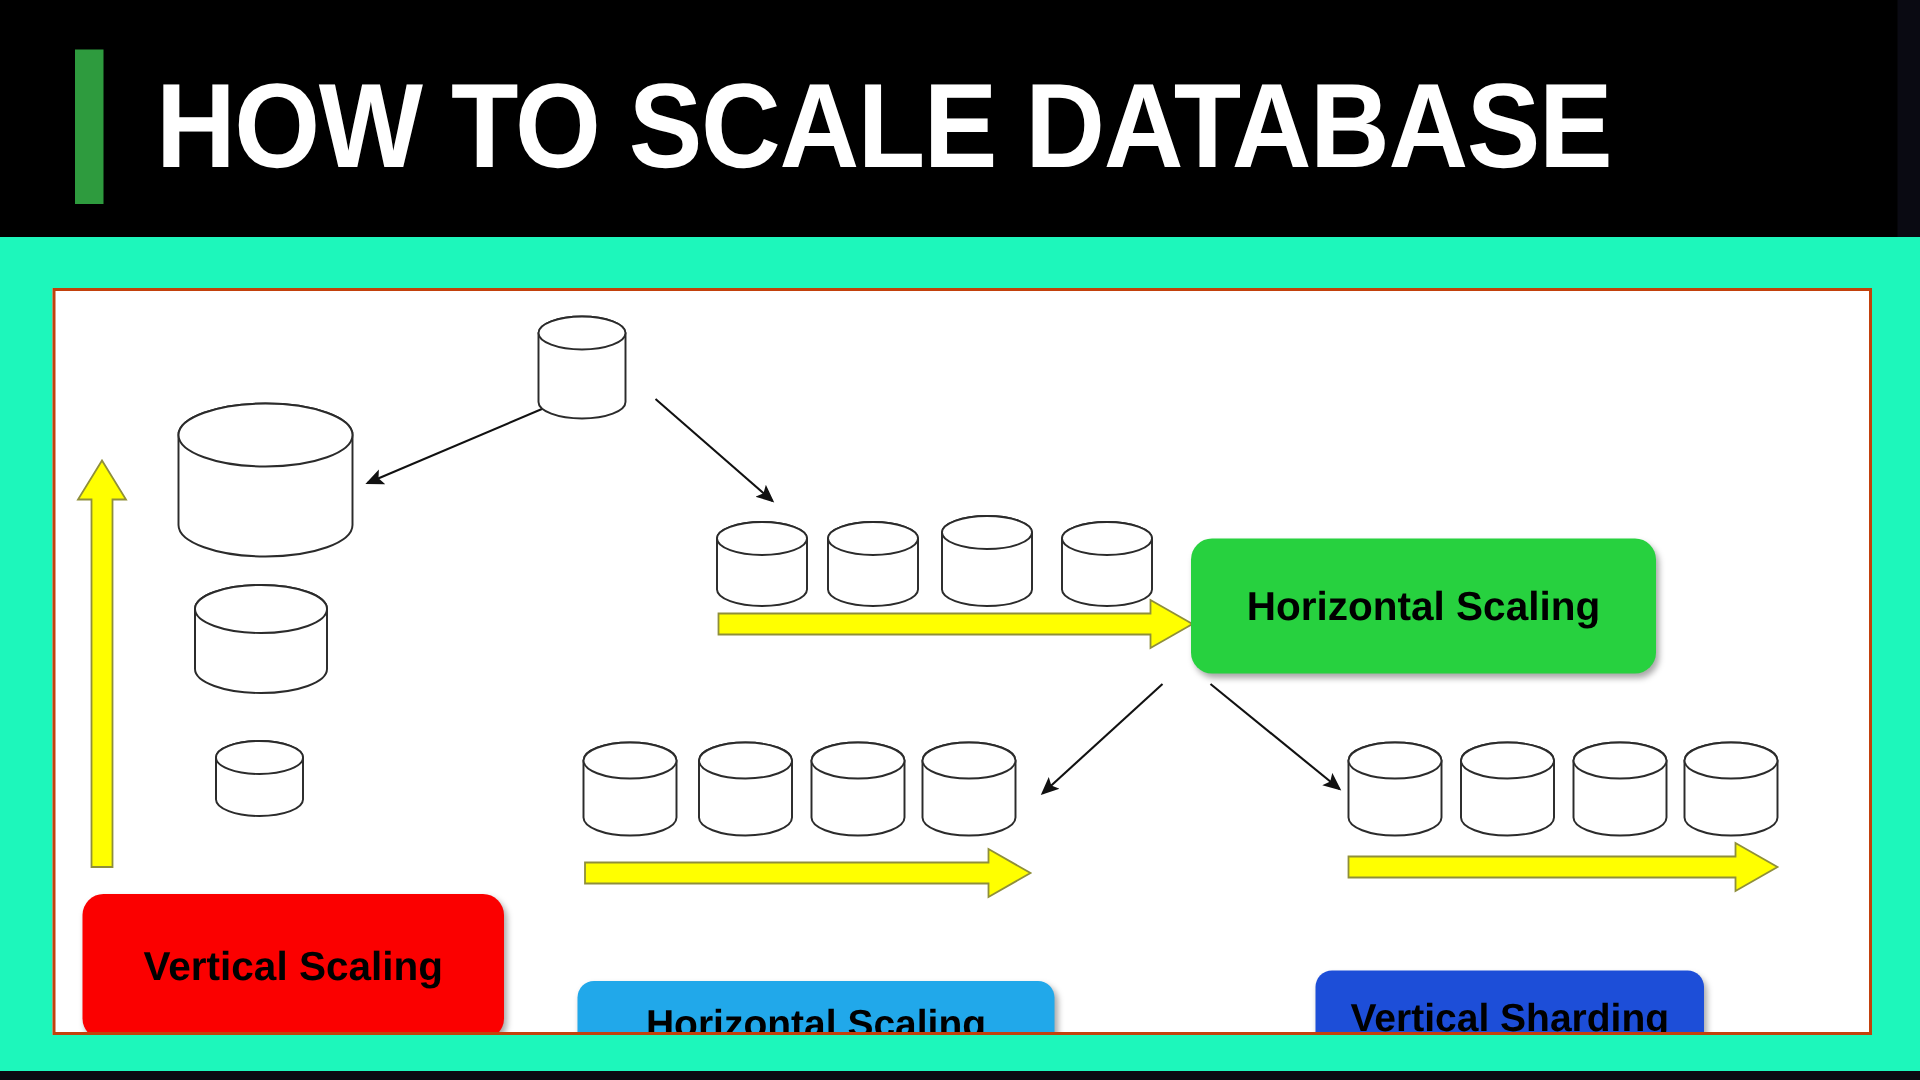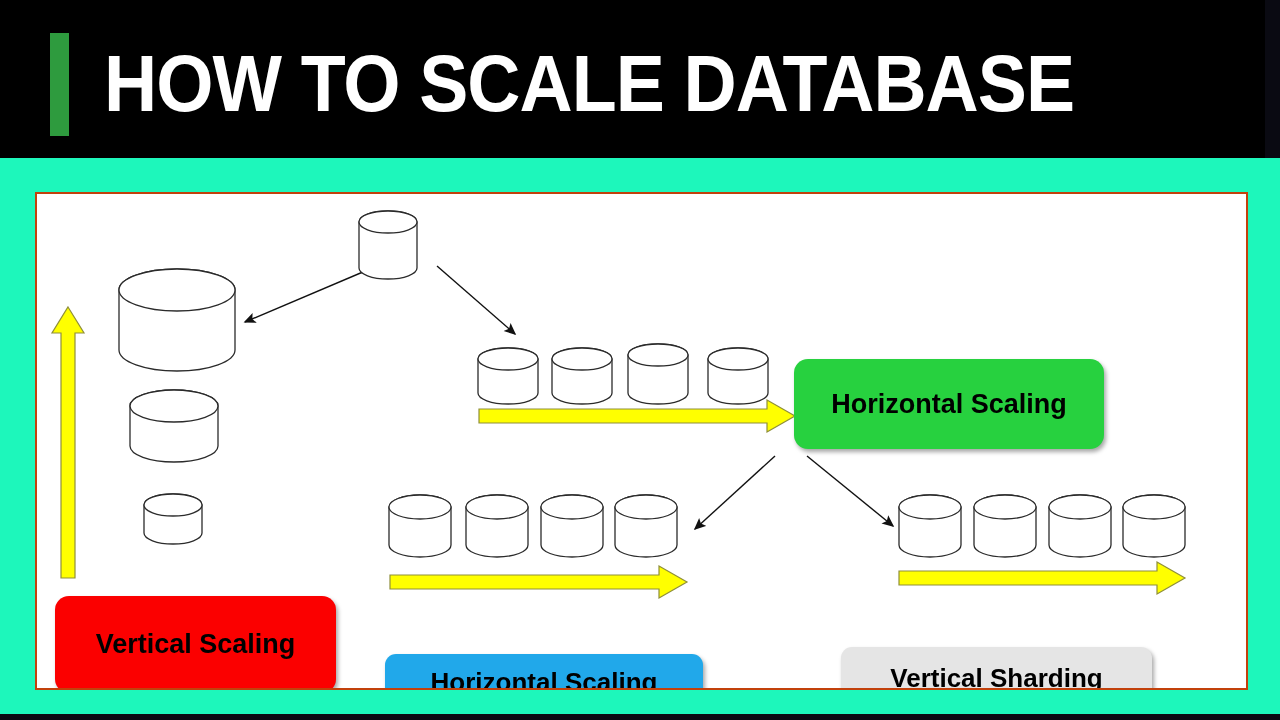--- a/index.html
+++ b/index.html
@@ -102,23 +102,23 @@
     font-size: 27px;
   }
   #chip-horizontal-sharding {
     left: 348px; top: 460px;
     width: 318px; height: 56px;
     background: #21a8ea;
     font-size: 26px;
     border-radius: 11px;
   }
   #chip-vertical-sharding {
-    left: 804px; top: 453px;
-    width: 311px; height: 62px;
-    background: #e5e5e5;
+    left: 840px; top: 453px;
+    width: 259px; height: 62px;
+    background: #1d4ed8;
     font-size: 26px;
     border-radius: 11px;
   }
 </style>
 </head>
 <body>
 
 <div id="root">
 
   <div id="header">

